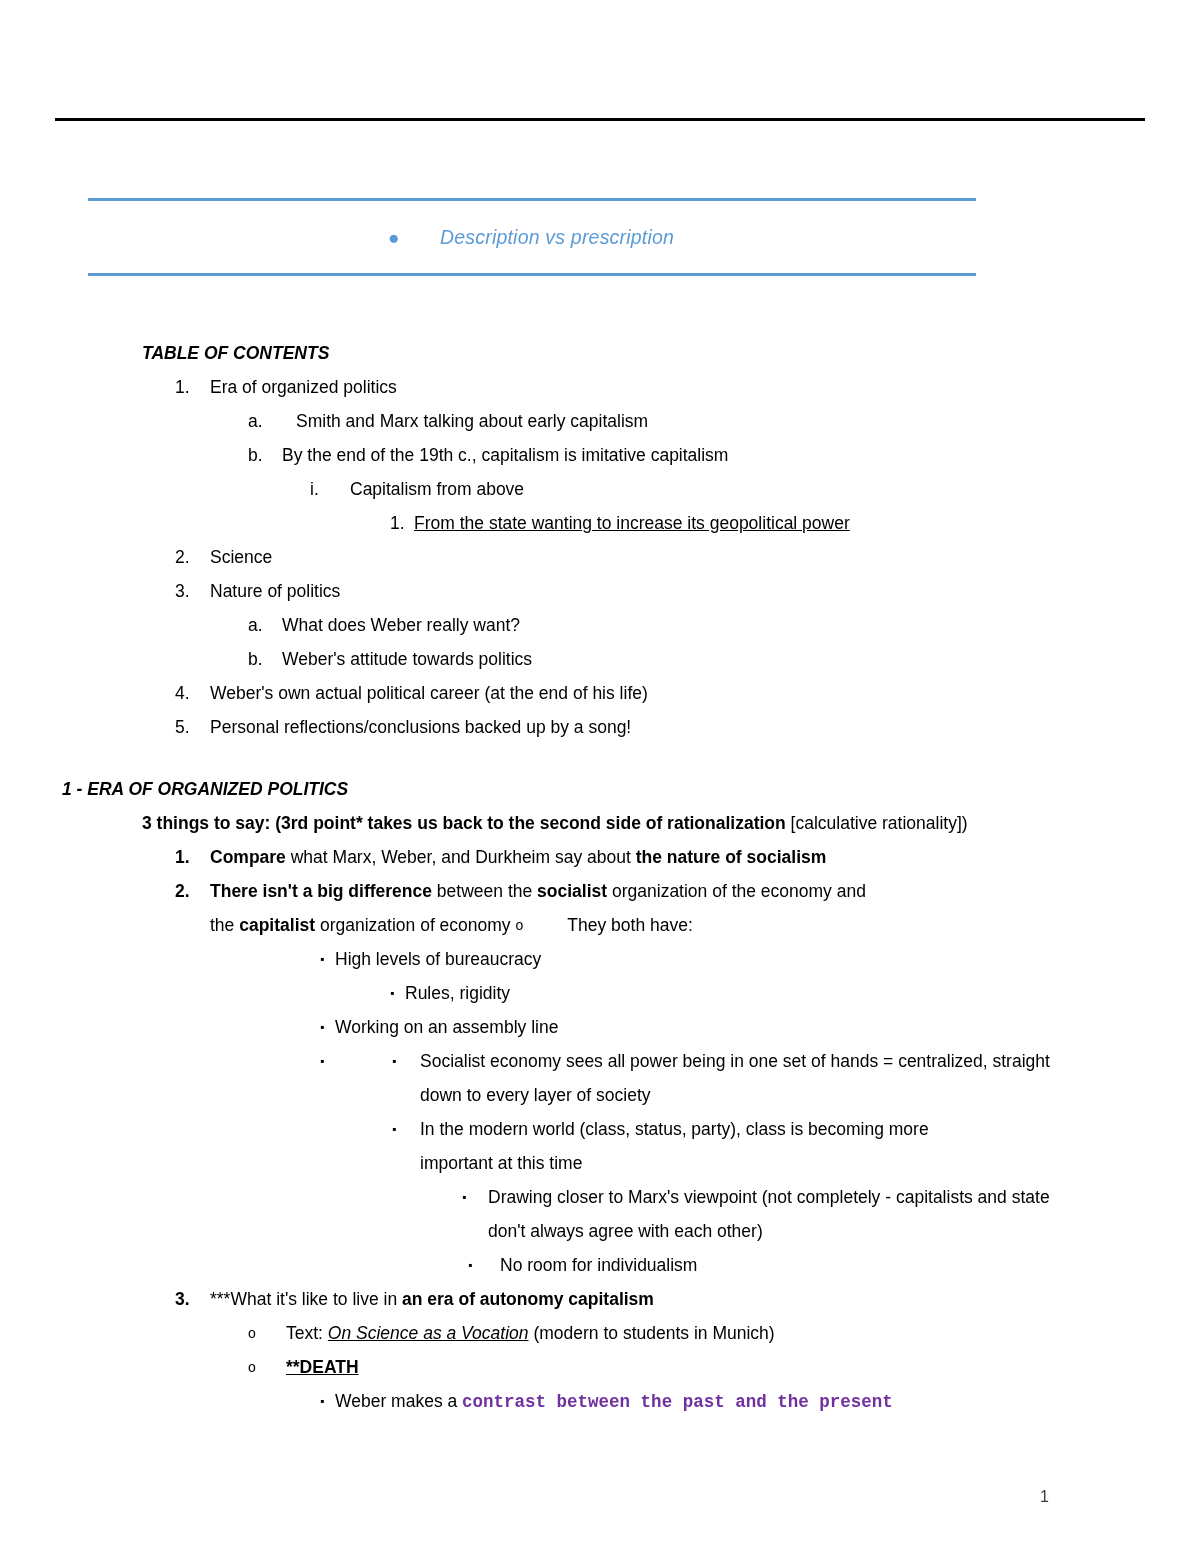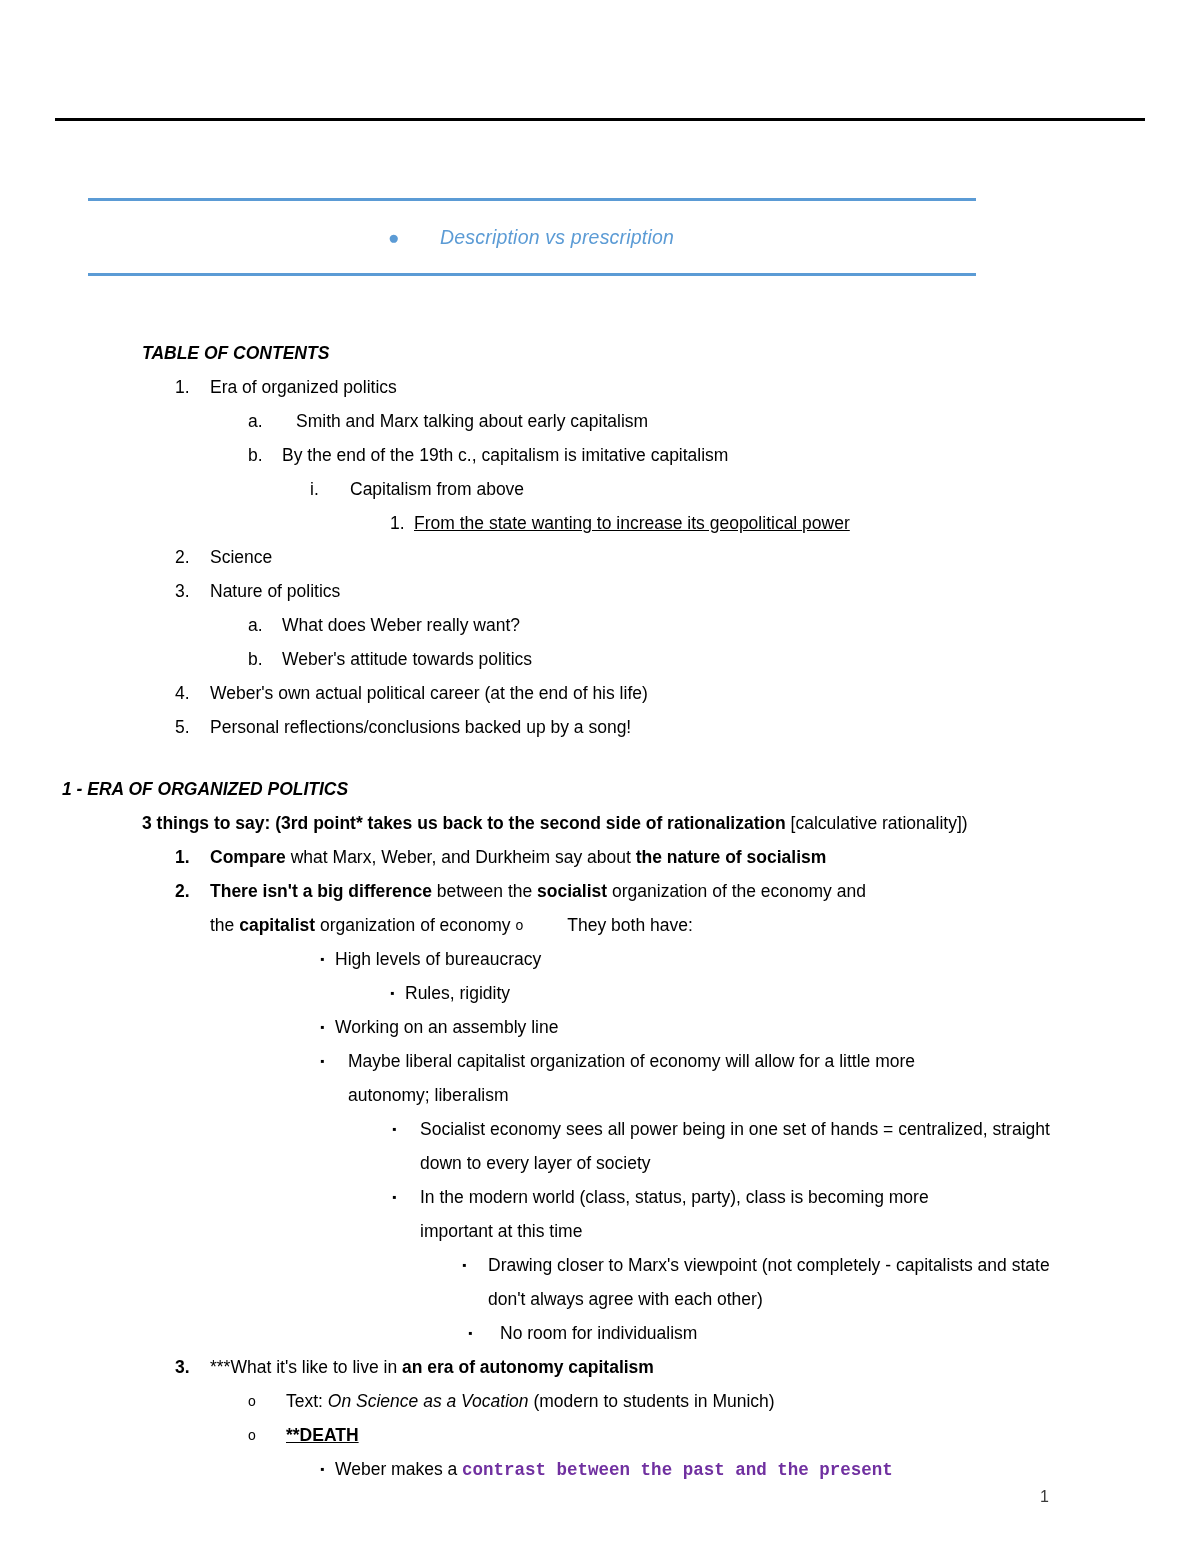--- a/index.html
+++ b/index.html
@@ -77,21 +77,21 @@
     position: relative;
     font-size: 17.5px;
     line-height: 34px;
     color: #000000;
     white-space: nowrap;
   }
   .wrapline {
     white-space: normal;
   }
   .b { font-weight: bold; }
-  .i { font-style: italic; }
+  .i { font-style: italic; text-decoration: underline; }
   .bi { font-weight: bold; font-style: italic; }
   .purple { color: #7030a0; font-weight: bold; font-family: Liberation Mono, monospace; }
 
   .marker {
     position: absolute;
     top: 0;
     text-align: left;
   }
   .txt { display: inline-block; }
   .gap-md { height: 28px; }
@@ -203,21 +203,20 @@
     <div class="line" style="padding-left:390px;">
       <span class="marker sq" style="left:390px;">▪</span>
       <span class="txt" style="margin-left:15px;">Rules, rigidity</span>
     </div>
     <div class="line" style="padding-left:320px;">
       <span class="marker sq" style="left:320px;">▪</span>
       <span class="txt" style="margin-left:15px;">Working on an assembly line</span>
     </div>
     <div class="line wrapline" style="padding-left:348px; width:1000px; box-sizing:border-box;">
       <span class="marker sq" style="left:320px;">▪</span>
-      <span>Maybe liberal capitalist organization of economy will allow for a little more autonomy; liberalism</span>
     </div>
     <div class="line wrapline" style="padding-left:420px; width:1060px; box-sizing:border-box;">
       <span class="marker sq" style="left:392px;">▪</span>
       <span>Socialist economy sees all power being in one set of hands = centralized, straight down to every layer of society</span>
     </div>
     <div class="line wrapline" style="padding-left:420px; width:1000px; box-sizing:border-box;">
       <span class="marker sq" style="left:392px;">▪</span>
       <span>In the modern world (class, status, party), class is becoming more important at this time</span>
     </div>
     <div class="line wrapline" style="padding-left:488px; width:1060px; box-sizing:border-box;">

